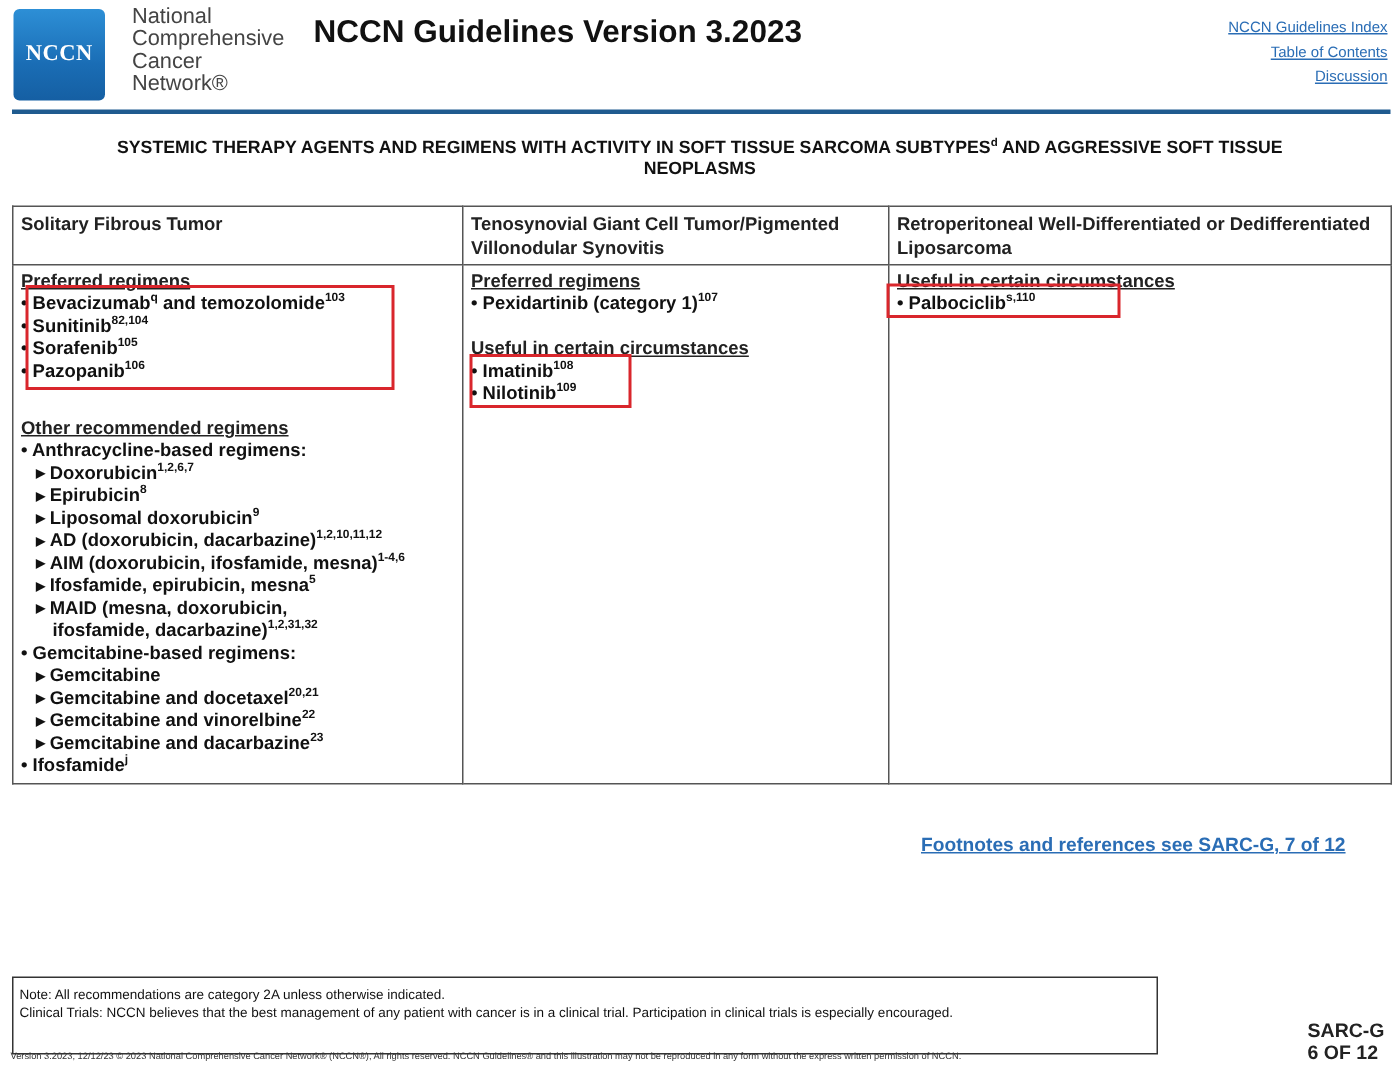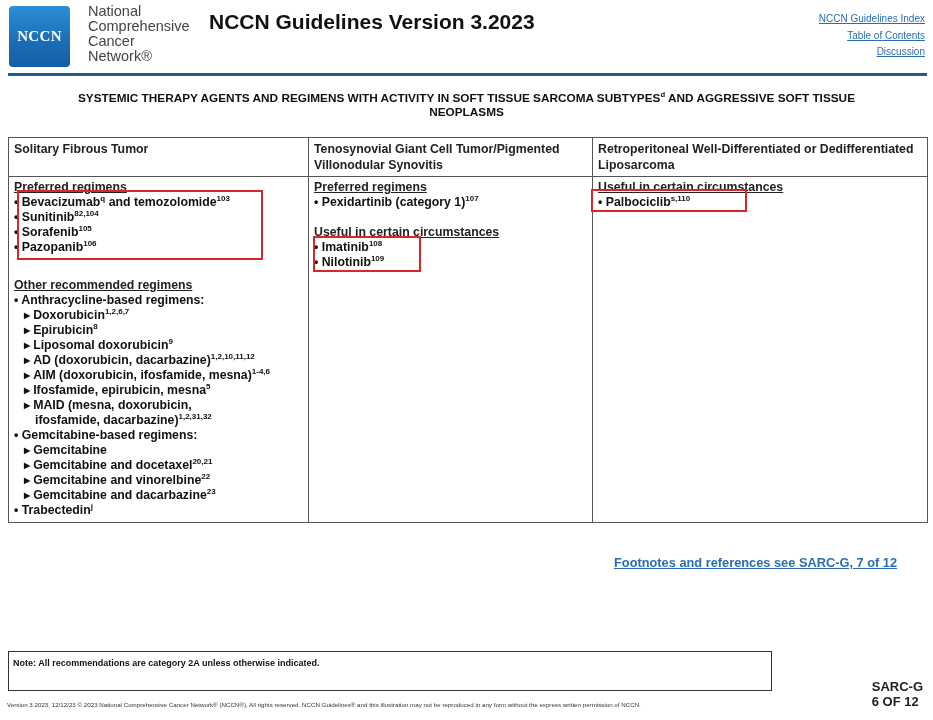--- a/index.html
+++ b/index.html
@@ -22,21 +22,21 @@
   table.grid td, table.grid th { border:1.5px solid #555; vertical-align:top; text-align:left; padding:3px 5px; }
   table.grid th { font-weight:bold; font-size:12.3px; line-height:16px; color:#222; height:29px; }
   .cell { font-weight:bold; font-size:12.3px; line-height:15px; color:#111; }
   .subhead { text-decoration:underline; color:#222; }
   .li { padding-left:0; }
   .li2 { padding-left:10px; }
   .gap { height:16px; }
   .tri { font-size:8px; vertical-align:1px; margin-right:3px; }
   .box-red { position:absolute; border:2px solid #d9262c; pointer-events:none; }
   .foot-link { left:614px; top:555px; font-size:12.8px; font-weight:bold; color:#2a6db5; text-decoration:underline; cursor:pointer; }
-  .note-box { left:8px; top:651px; width:764px; height:40px; border:1.5px solid #333; font-size:9px; font-weight:bold; line-height:11.5px; padding:6px 0 0 4px; box-sizing:border-box; }
+  .note-box { left:8px; top:651px; width:764px; height:52px; border:1.5px solid #333; font-size:9px; font-weight:normal; line-height:11.5px; padding:6px 0 0 4px; box-sizing:border-box; }
   .copyright { left:7px; top:701px; font-size:6.2px; color:#333; white-space:nowrap; }
   .page-id { right:10px; top:679px; text-align:left; font-weight:bold; font-size:13px; line-height:15px; color:#222;margin-left:43px; }
 </style>
 </head>
 <body>
 
 <div class="abs logo-box">
   <span>NCCN</span>
 </div>
 <div class="abs org-name">
@@ -87,21 +87,21 @@
       <div class="li2"><span class="tri">▶</span><span>Liposomal doxorubicin</span><sup>9</sup></div>
       <div class="li2"><span class="tri">▶</span><span>AD (doxorubicin, dacarbazine)</span><sup>1,2,10,11,12</sup></div>
       <div class="li2"><span class="tri">▶</span><span>AIM (doxorubicin, ifosfamide, mesna)</span><sup>1-4,6</sup></div>
       <div class="li2"><span class="tri">▶</span><span>Ifosfamide, epirubicin, mesna</span><sup>5</sup></div>
       <div class="li2"><span class="tri">▶</span><span>MAID (mesna, doxorubicin,</span><br><span style="padding-left:11px">ifosfamide, dacarbazine)</span><sup>1,2,31,32</sup></div>
       <div class="li">• <span>Gemcitabine-based regimens:</span></div>
       <div class="li2"><span class="tri">▶</span><span>Gemcitabine</span></div>
       <div class="li2"><span class="tri">▶</span><span>Gemcitabine and docetaxel</span><sup>20,21</sup></div>
       <div class="li2"><span class="tri">▶</span><span>Gemcitabine and vinorelbine</span><sup>22</sup></div>
       <div class="li2"><span class="tri">▶</span><span>Gemcitabine and dacarbazine</span><sup>23</sup></div>
-      <div class="li">• <span>Trabectedin</span><sup>j</sup></div>
+      <div class="li">• <span>Ifosfamide</span><sup>j</sup></div>
     </td>
 
     <td class="cell">
       <div class="subhead">Preferred regimens</div>
       <div class="li">• <span>Pexidartinib (category 1)</span><sup>107</sup></div>
       <div class="gap" style="height:15px"></div>
       <div class="subhead">Useful in certain circumstances</div>
       <div class="li">• <span>Imatinib</span><sup>108</sup></div>
       <div class="li">• <span>Nilotinib</span><sup>109</sup></div>
     </td>
@@ -115,20 +115,21 @@
   </table>
 
 <div class="box-red" style="left:17px; top:190px; width:242px; height:66px;"></div>
 <div class="box-red" style="left:313px; top:236px; width:104px; height:32px;"></div>
 <div class="box-red" style="left:591px; top:189px; width:152px; height:19px;"></div>
 
 <div class="abs foot-link">Footnotes and references see SARC-G, 7 of 12</div>
 
 <div class="abs note-box">
   <div>Note: All recommendations are category 2A unless otherwise indicated.</div>
+  <div>Clinical Trials: NCCN believes that the best management of any patient with cancer is in a clinical trial. Participation in clinical trials is especially encouraged.</div>
 </div>
 
 <div class="abs copyright">Version 3.2023, 12/12/23 © 2023 National Comprehensive Cancer Network® (NCCN®), All rights reserved. NCCN Guidelines® and this illustration may not be reproduced in any form without the express written permission of NCCN.</div>
 
 <div class="abs page-id">
   <div>SARC-G</div>
   <div>6 OF 12</div>
 </div>
 
 </body></html>

